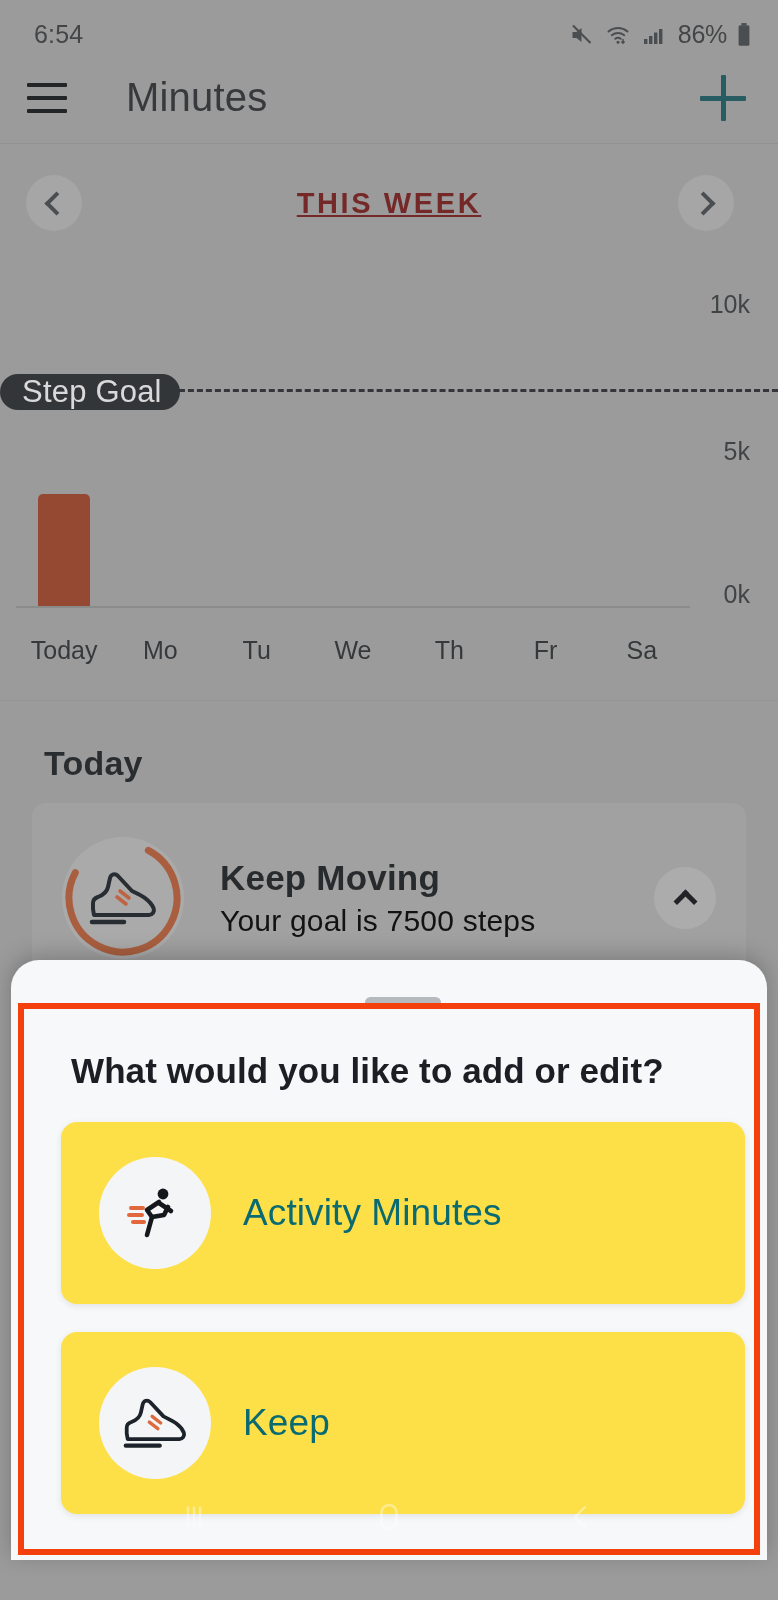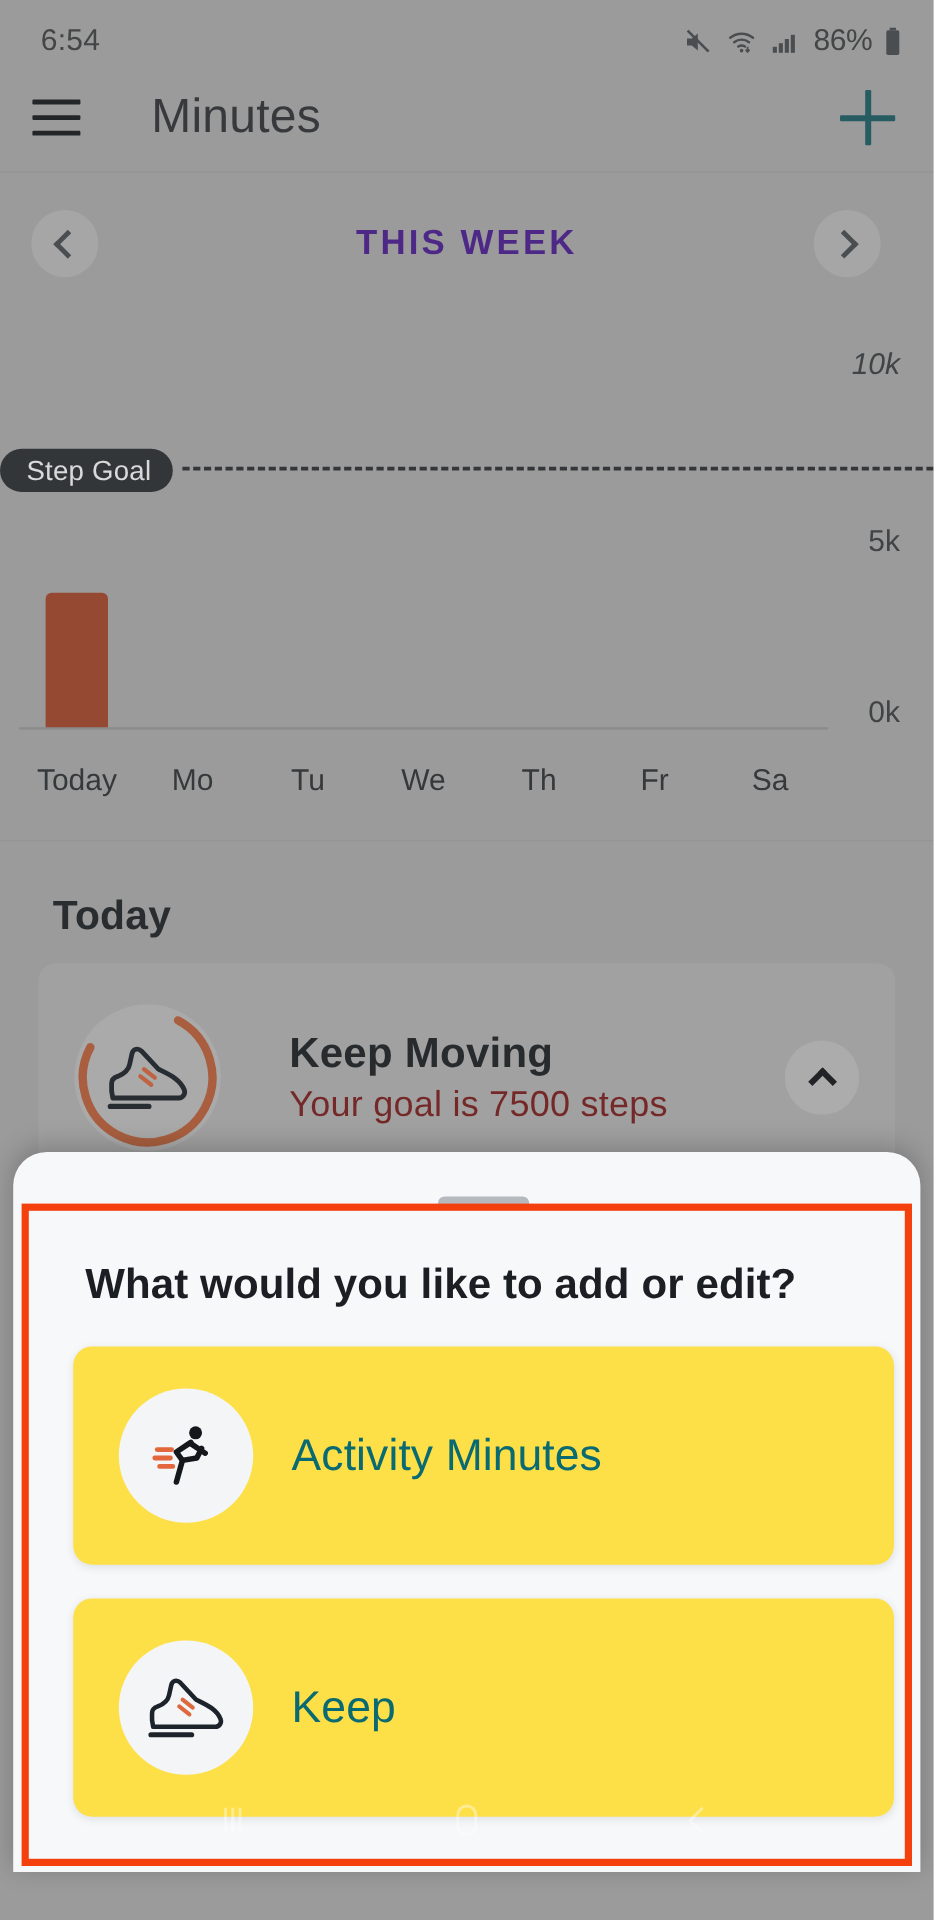--- a/index.html
+++ b/index.html
@@ -59,63 +59,63 @@
   .round-nav {
     position: absolute; width: 56px; height: 56px; border-radius: 50%;
     background: rgba(255,255,255,0.18);
     display: flex; align-items: center; justify-content: center;
   }
   #week-prev { left: 26px; }
   #week-next { right: 44px; }
   .chev { width: 17px; height: 17px; border-top: 4px solid #4a4d50; border-right: 4px solid #4a4d50; }
   #week-prev .chev { transform: rotate(-135deg); margin-left: 5px; }
   #week-next .chev { transform: rotate(45deg); margin-right: 5px; }
-  #week-label { font-size: 29px; font-weight: bold; letter-spacing: 2.6px; color: #4c1d95; }
+  #week-label { font-size: 29px; font-weight: bold; letter-spacing: 2.6px; color: #7f1d1d; text-decoration: underline; }
 
   
   #chart-zone { position: absolute; top: 250px; left: 0; right: 0; height: 450px; }
   .ylabel { position: absolute; right: 28px; font-size: 25px; color: #3d4043; }
-  #y10k { top: 290px; font-style: italic; }
+  #y10k { top: 290px; }
   #y5k  { top: 437px; }
   #y0k  { top: 580px; }
   #goal-line {
     position: absolute; left: 152px; right: 0; top: 389px; height: 0;
     border-top: 3px dashed #2c2f33;
   }
   #goal-pill {
     position: absolute; left: 0; top: 374px; height: 36px;
     background: #2b2f33; color: #ffffff;
     border-radius: 18px; padding: 0 18px 0 22px;
-    display: flex; align-items: center; font-size: 23px; letter-spacing: .2px;
+    display: flex; align-items: center; font-size: 31px; letter-spacing: .2px;
   }
   #axis-line { position: absolute; left: 16px; right: 88px; top: 606px; height: 2px; background: #9b9b9b; }
   #bars { position: absolute; left: 16px; right: 88px; top: 330px; height: 277px;
           display: flex; align-items: flex-end; }
   .bar-slot { flex: 1; display: flex; justify-content: center; align-items: flex-end; height: 100%; }
   .bar { width: 52px; border-radius: 5px 5px 0 0; }
   #daylabels { position: absolute; left: 16px; right: 88px; top: 636px; display: flex; }
   .daylabel { flex: 1; text-align: center; font-size: 25px; color: #2f3235; }
 
   #section-div { position: absolute; top: 700px; left: 0; right: 0; height: 1px; background: #a8a8a8; }
 
   
   #today-heading { position: absolute; top: 744px; left: 44px; font-size: 34px;
                    font-weight: bold; color: #1f2326; letter-spacing: .2px; }
   #keep-card {
     position: absolute; top: 803px; left: 32px; right: 32px; height: 190px;
     background: rgba(255,255,255,0.10); border-radius: 14px;
-    display: flex; align-items: center; padding: 0 30px; gap: 21px;
+    display: flex; align-items: center; padding: 0 30px;
   }
   #ring-wrap { position: relative; width: 122px; height: 122px; flex: none; }
   #ring-bg { position: absolute; inset: 0; border-radius: 50%; background: rgba(255,255,255,0.16); }
   #ring-wrap svg { position: absolute; inset: 0; }
   #shoe-in-ring { position: absolute; left: 26px; top: 34px; }
   #keep-texts { margin-left: 36px; }
   #keep-title { font-size: 35px; font-weight: bold; color: #1d2124; letter-spacing: .2px; }
-  #keep-sub { font-size: 30px; color: #7f1d1d; margin-top: 6px; letter-spacing: .2px; }
+  #keep-sub { font-size: 30px; color: #000000; margin-top: 6px; letter-spacing: .2px; }
   #keep-toggle {
     margin-left: auto; width: 62px; height: 62px; border-radius: 50%;
     background: rgba(255,255,255,0.20); display: flex; align-items: center; justify-content: center;
   }
   #keep-toggle .chev { width: 17px; height: 17px; border-top: 5px solid #14171a;
                        border-right: 5px solid #14171a; transform: rotate(-45deg); margin-top: 7px; }
 
   
   #scrim { position: absolute; inset: 0; background: rgba(84,84,84,0.22); }
 

